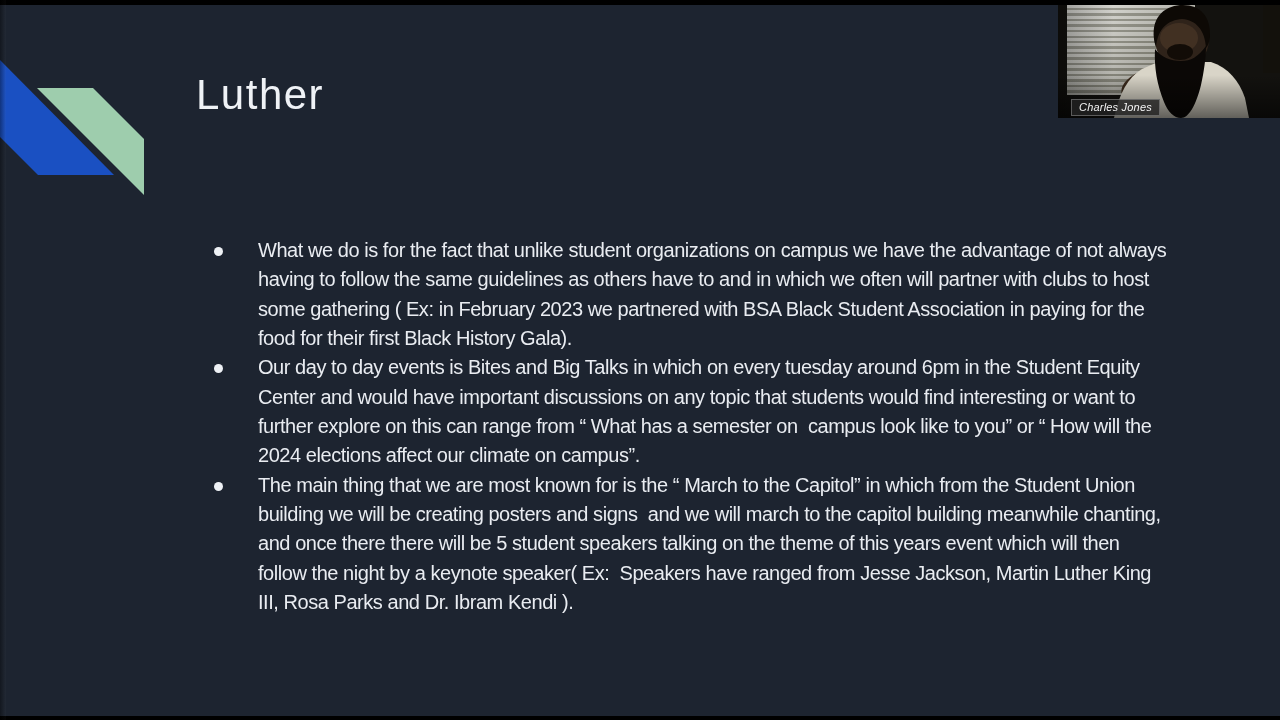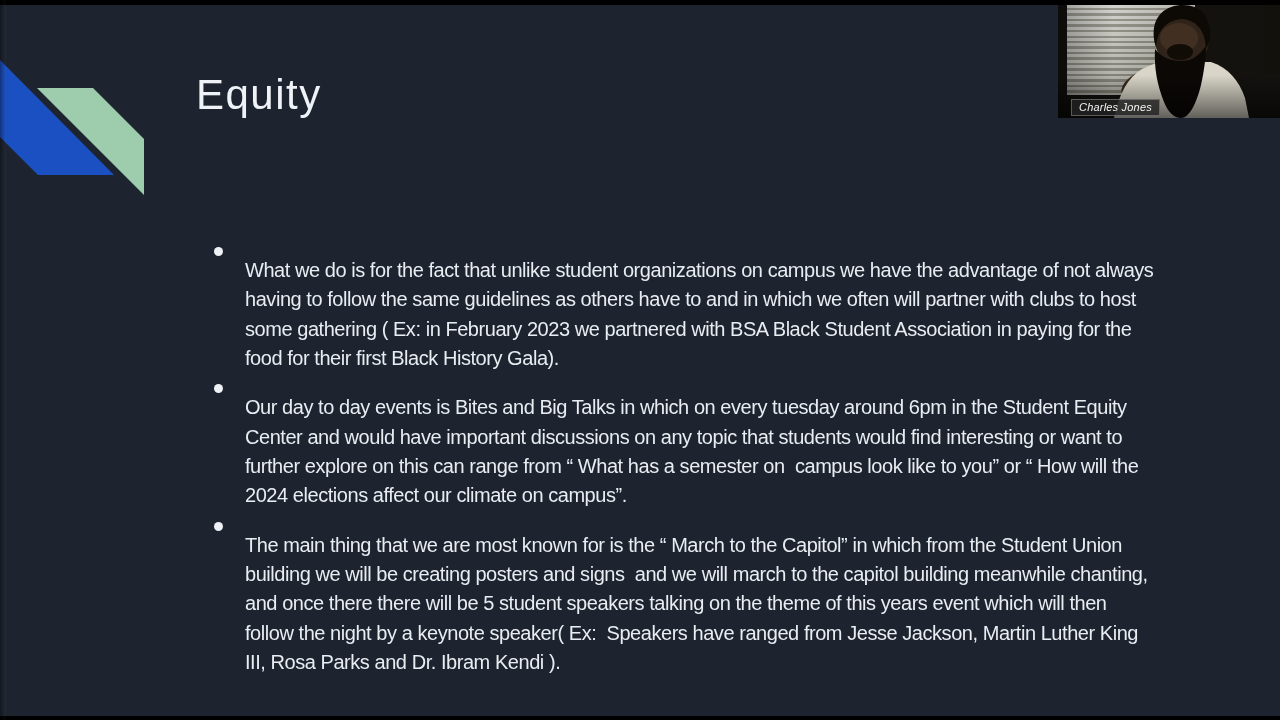--- a/index.html
+++ b/index.html
@@ -14,21 +14,21 @@
 
   
   .decoration{position:absolute;left:0;top:0;width:200px;height:200px;}
 
   
   .slide-title{position:absolute;left:196px;top:66px;font-size:42px;font-weight:300;
                letter-spacing:1.5px;color:#eff2f6;}
 
   
   .bullets{position:absolute;left:210px;top:231px;width:960px;}
-  .bullet-item{display:flex;align-items:flex-start;flex-direction:column;}
+  .bullet-item{display:flex;align-items:flex-start;}
   .bullet-dot{flex:0 0 9px;width:9px;height:9px;border-radius:50%;background:#eef1f5;
               margin-left:4px;margin-top:11px;}
   .bullet-text{margin-left:35px;width:912px;color:#e9ecf1;font-size:20px;
                letter-spacing:-0.45px;line-height:29.35px;white-space:pre-wrap;}
 
   
   .webcam{position:absolute;left:1058px;top:5px;width:222px;height:113px;background:#13120f;overflow:hidden;font-style:italic;}
   .webcam-wall{position:absolute;inset:0;
                background:linear-gradient(100deg,#4a4albino 0%,#585547 0%,#6e6b5b 55%,#7a7767 78%,#3a382e 100%);}
   .blinds{position:absolute;left:9px;top:0;width:128px;height:90px;
@@ -48,21 +48,21 @@
 
 <div class="stage">
 
   <div class="slide">
 
     <svg class="decoration" viewBox="0 0 200 200">
       <polygon points="0,55 114,170 38,170 0,132" fill="#1a50c2"></polygon>
       <polygon points="37,83 93,83 144,134 144,190" fill="#9ecdad"></polygon>
     </svg>
 
-    <div class="slide-title">Equity</div>
+    <div class="slide-title">Luther</div>
 
     <div class="bullets">
       <div class="bullet-item">
         <span class="bullet-dot"></span>
         <div class="bullet-text">What we do is for the fact that unlike student organizations on campus we have the advantage of not always having to follow the same guidelines as others have to and in which we often will partner with clubs to host some gathering ( Ex: in February 2023 we partnered with BSA Black Student Association in paying for the food for their first Black History Gala).</div>
       </div>
       <div class="bullet-item">
         <span class="bullet-dot"></span>
         <div class="bullet-text">Our day to day events is Bites and Big Talks in which on every tuesday around 6pm in the Student Equity Center and would have important discussions on any topic that students would find interesting or want to further explore on this can range from “ What has a semester on  campus look like to you” or “ How will the 2024 elections affect our climate on campus”.</div>
       </div>

